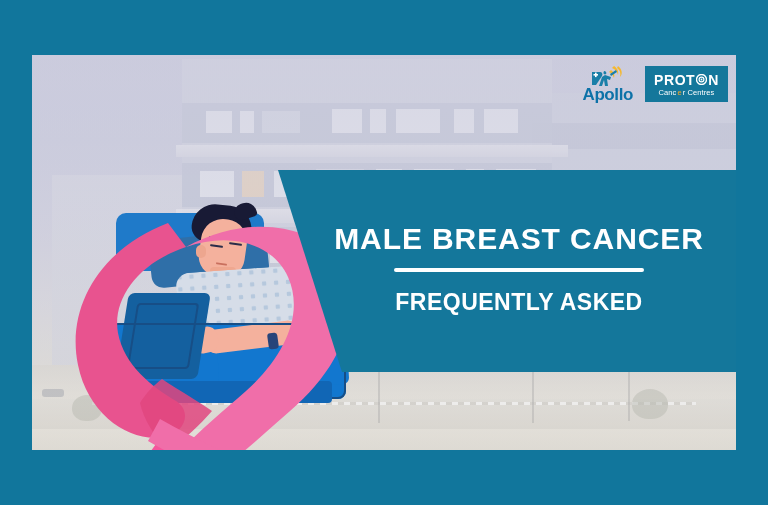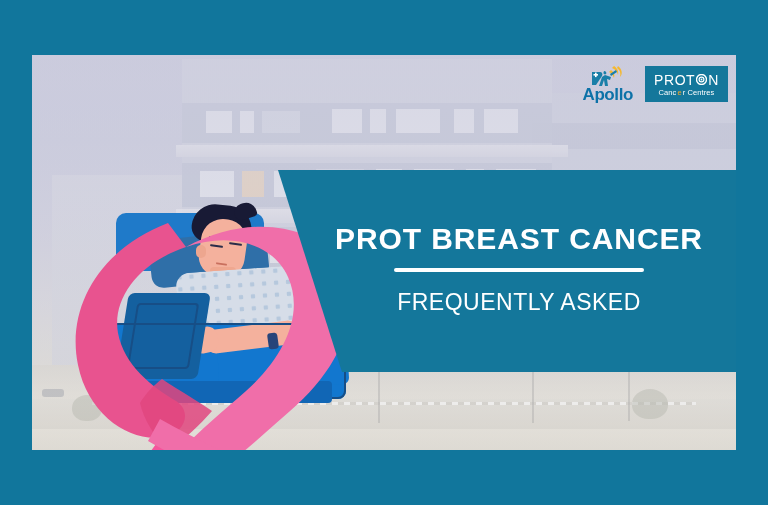--- a/index.html
+++ b/index.html
@@ -134,21 +134,21 @@
   }
   .title{
     font-size:30px;font-weight:bold;letter-spacing:.9px;line-height:1;
     margin:0 0 0 0;white-space:nowrap;
   }
   .rule{
     width:250px;height:4px;background:#ffffff;border-radius:2px;
     margin:14px 0 16px 0;
   }
   .subtitle{
-    font-size:23px;font-weight:400;letter-spacing:.5px;line-height:1.28;
+    font-size:23px;font-weight:700;letter-spacing:.5px;line-height:1.28;
     margin:0;
   }
 
   
   .logos{
     position:absolute;right:8px;top:8px;
     display:flex;align-items:center;gap:8px;
   }
   .apollo{
     display:flex;flex-direction:column;align-items:center;
@@ -158,21 +158,21 @@
   .apollo-word{
     font-size:17px;font-weight:bold;color:#0d72a8;letter-spacing:-.4px;
     margin-top:-3px;
   }
   .proton{
     background:#14779b;padding:7px 9px 6px 9px;
     display:flex;flex-direction:column;align-items:center;line-height:1;
   }
   .proton-top{
     display:flex;align-items:center;gap:1px;
-    font-size:14px;font-weight:normal;color:#ffffff;letter-spacing:.6px;
+    font-size:14px;font-weight:bold;color:#ffffff;letter-spacing:.6px;
   }
   .proton-o{width:11px;height:11px;display:inline-block;}
   .proton-sub{
     font-size:7.5px;color:#ffffff;letter-spacing:.1px;margin-top:2px;
     display:flex;align-items:center;gap:1px;
   }
   .proton-sub .r{color:#f5a623;}
 </style>
 </head>
 <body>
@@ -310,21 +310,21 @@
                C 96 224, 84 206, 80 188 C 86 178, 94 170, 102 164 Z" fill="#e0477f" opacity=".85"></path>
 
       <path d="M104 218 C 150 246, 210 272, 268 292 C 300 302, 330 310, 358 314
                L 358 344 C 320 340, 280 330, 240 316 C 178 294, 124 264, 88 240 Z" fill="#f4559c"></path>
       <path d="M88 226 C 140 256, 206 284, 268 302 C 302 312, 332 318, 360 322
                L 360 300 C 330 296, 298 288, 266 278 C 206 258, 146 230, 100 204 Z" fill="#f06ea9"></path>
     </svg>
 
     <div class="panel"></div>
     <div class="panel-txt">
-      <h1 class="title">PROT BREAST CANCER</h1>
+      <h1 class="title">MALE BREAST CANCER</h1>
       <div class="rule"></div>
       <div class="subtitle">
         <div>FREQUENTLY ASKED</div>
       </div>
     </div>
 
     <div class="logos">
 
       <div class="apollo">
         <svg class="apollo-mark" viewBox="0 0 38 24">

